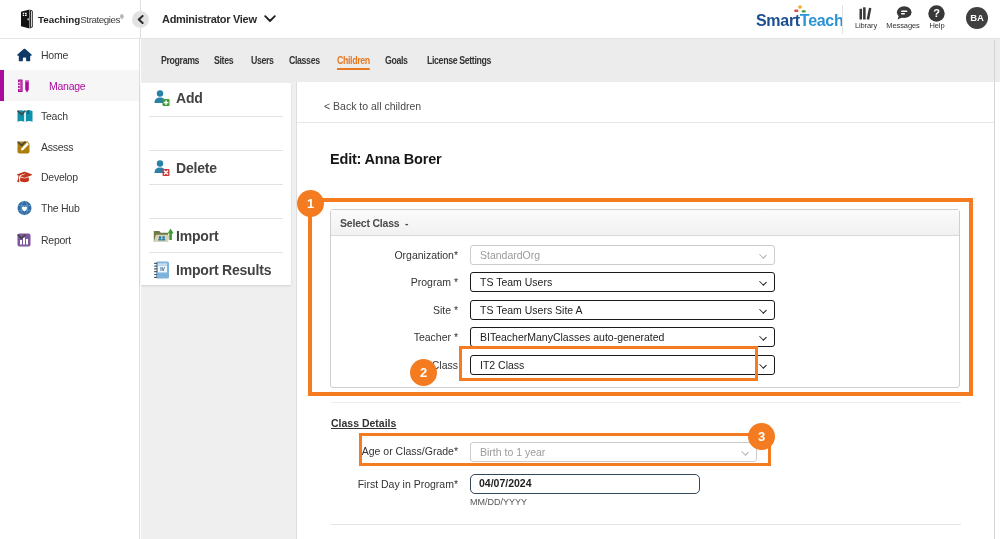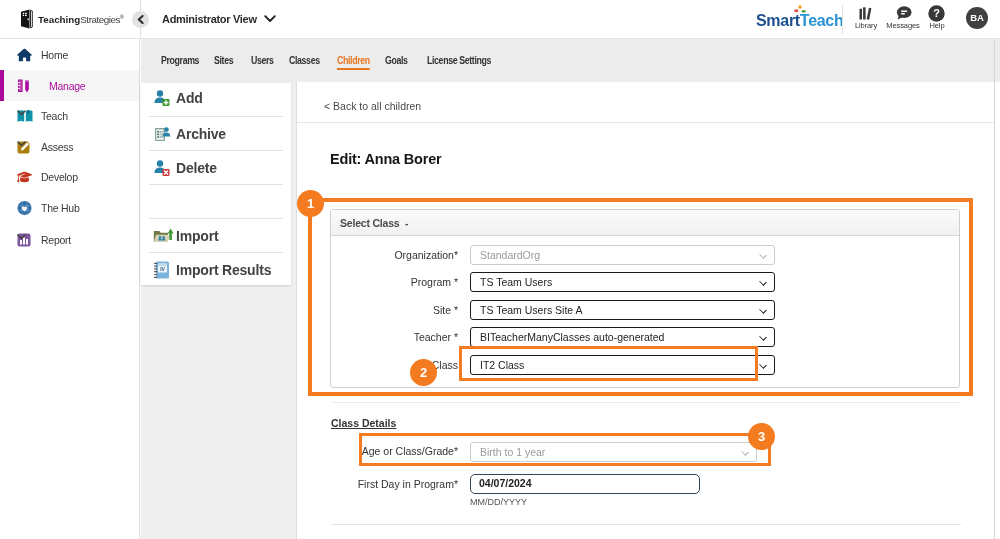--- a/index.html
+++ b/index.html
@@ -216,35 +216,20 @@
     <svg width="17" height="17" viewBox="0 0 17 17">
       <circle cx="7" cy="4" r="3.2" fill="#2980a9"></circle>
       <path d="M1.5 13.5 C1.5 9.5 4 8 7 8 C10 8 12.5 9.5 12.5 13.5 Z" fill="#2980a9"></path>
       <rect x="9.5" y="9.5" width="7" height="7" rx="1" fill="#3f9c35"></rect>
       <rect x="12.4" y="10.8" width="1.4" height="4.6" fill="#fff"></rect>
       <rect x="10.8" y="12.4" width="4.6" height="1.4" fill="#fff"></rect>
     </svg>
     <span class="mlbl">Add</span>
   </div>
   <div class="mdiv" style="top:33px;"></div>
-  <div class="mrow" style="top:34px;">
-    <svg width="18" height="18" viewBox="0 0 18 18">
-      <rect x="2" y="3" width="10" height="13" rx="1" fill="#8aa29e"></rect>
-      <rect x="3.2" y="4.4" width="7.6" height="10.4" fill="#eef3f2"></rect>
-      <rect x="4.2" y="6" width="2" height="1.6" fill="#4d7068"></rect>
-        <rect x="7" y="6" width="3.6" height="1.6" fill="#9fb8b2"></rect>
-      <rect x="4.2" y="8.6" width="2" height="1.6" fill="#4d7068"></rect>
-        <rect x="7" y="8.6" width="3.6" height="1.6" fill="#9fb8b2"></rect>
-      <rect x="4.2" y="11.2" width="2" height="1.6" fill="#4d7068"></rect>
-        <rect x="7" y="11.2" width="3.6" height="1.6" fill="#9fb8b2"></rect>
-      <circle cx="13.4" cy="4.6" r="2.4" fill="#2980a9"></circle>
-      <path d="M9.6 11.5 C9.6 8.6 11.4 7.6 13.4 7.6 C15.4 7.6 17.2 8.6 17.2 11.5 Z" fill="#2980a9"></path>
-    </svg>
-    <span class="mlbl">Archive</span>
-  </div>
   <div class="mdiv" style="top:67px;"></div>
   <div class="mrow" style="top:68px;">
     <svg width="17" height="17" viewBox="0 0 17 17">
       <circle cx="7" cy="4" r="3.2" fill="#2980a9"></circle>
       <path d="M1.5 13.5 C1.5 9.5 4 8 7 8 C10 8 12.5 9.5 12.5 13.5 Z" fill="#2980a9"></path>
       <rect x="9.5" y="9.5" width="7" height="7" rx="1" fill="#cb3837"></rect>
       <path d="M11 11 L15 15 M15 11 L11 15" stroke="#fff" stroke-width="1.4"></path>
     </svg>
     <span class="mlbl">Delete</span>
   </div>

